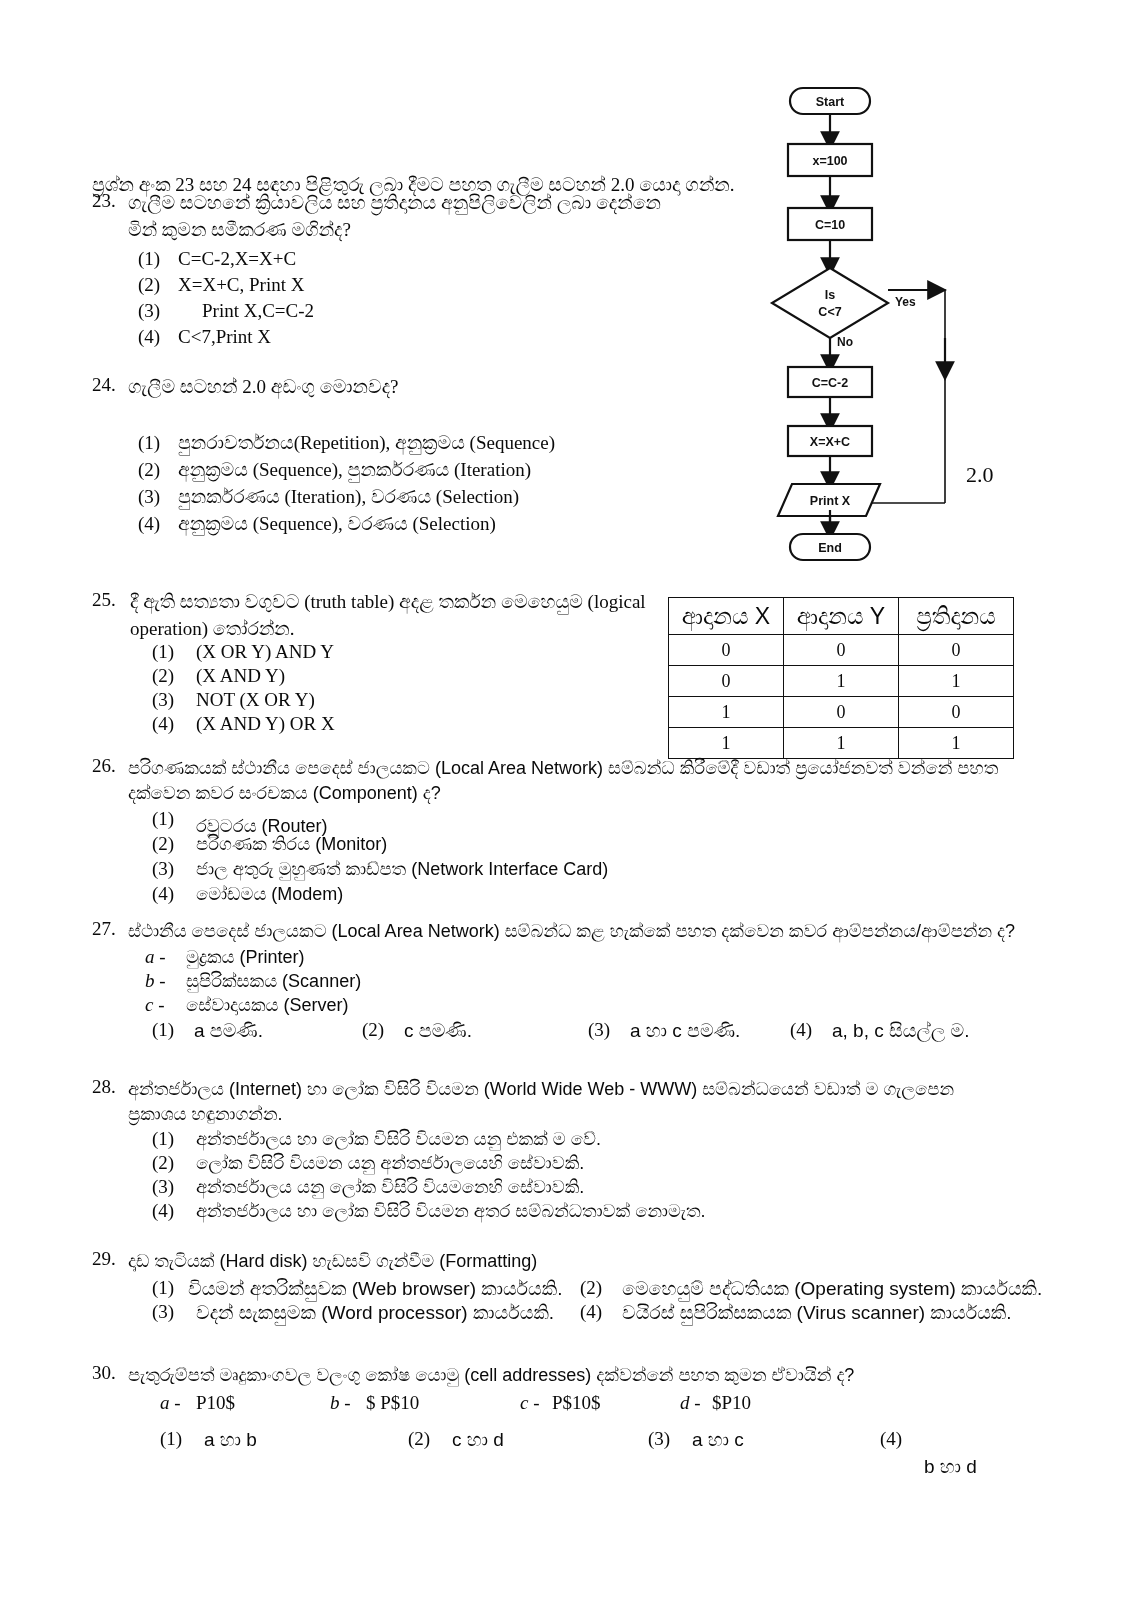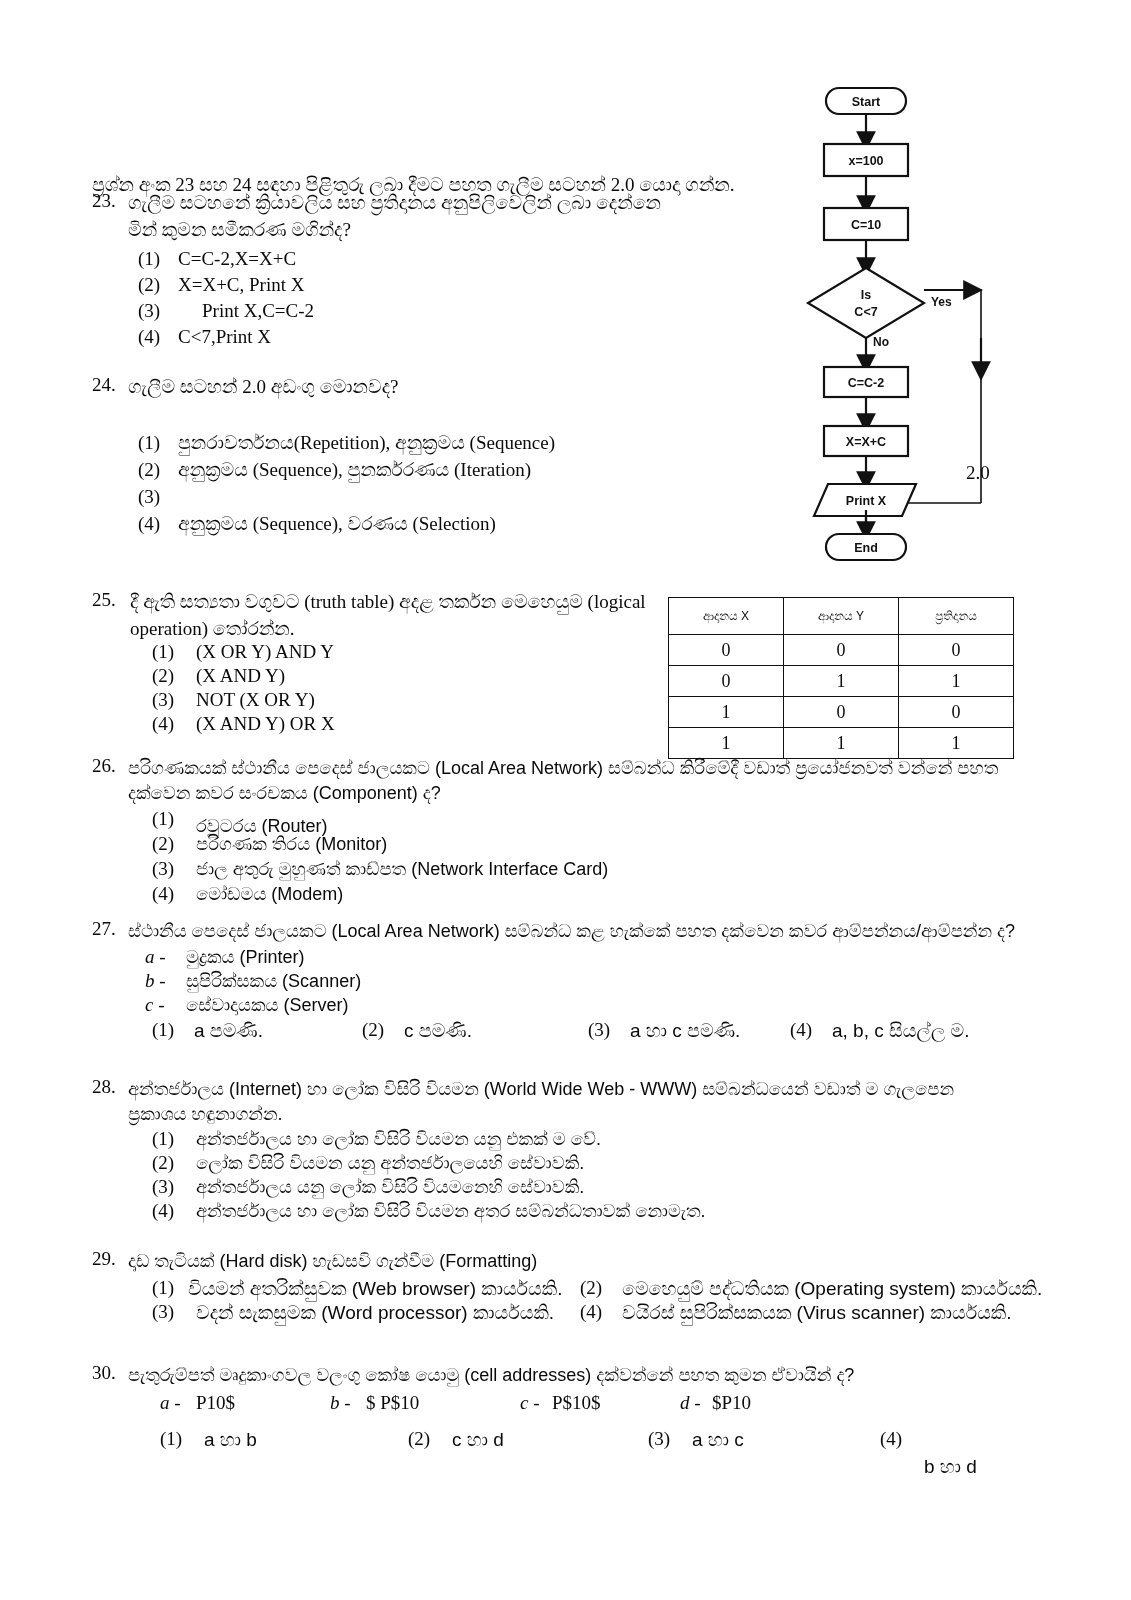--- a/index.html
+++ b/index.html
@@ -30,31 +30,31 @@
     border-collapse:collapse;
     background:#fff;
   }
   #truth-table td,#truth-table th{
     border:1px solid #111;
     width:114px;height:30px;
     text-align:center;vertical-align:middle;
     font-size:18px;font-weight:normal;
     padding:0;
   }
-  #truth-table th{height:36px;font-family:"Liberation Sans","DejaVu Sans",sans-serif;font-size:12px;}
-
-  
-  #flowchart{position:absolute;left:776px;top:78px;width:300px;height:500px;}
+  #truth-table th{height:36px;font-family:"Liberation Sans","DejaVu Sans",sans-serif;font-size:23px;}
+
+  
+  #flowchart{position:absolute;left:740px;top:78px;width:300px;height:500px;}
   #flowchart svg{display:block;}
   .fc-txt{font-family:"Liberation Sans","DejaVu Sans",sans-serif;font-size:12.5px;font-weight:bold;fill:#111;text-anchor:middle;}
   .fc-lbl{font-family:"Liberation Sans","DejaVu Sans",sans-serif;font-size:12px;font-weight:bold;fill:#111;}
   .fc-shape{fill:#ffffff;stroke:#111;stroke-width:2.2;}
   .fc-line{stroke:#111;stroke-width:2.2;fill:none;}
   .fc-thin{stroke:#111;stroke-width:1.6;fill:none;}
-  #diagram-number{position:absolute;left:966px;top:462px;font-size:19px;}
+  #diagram-number{position:absolute;left:966px;top:462px;font-size:22px;}
 
   
   .row4{position:absolute;font-size:19px;white-space:nowrap;}
 </style>
 </head>
 <body>
 
 <div class="page">
 
   <div class="blk" id="intro">ප්‍රශ්න අංක 23 සහ 24 සඳහා පිළිතුරු ලබා දීමට පහත ගැලීම සටහන් 2.0  යොදා ගන්න.</div>
@@ -125,20 +125,21 @@
   <div class="opt" style="left:178px;top:324px;">C&lt;7,Print X</div>
 
   <div class="qnum" style="left:92px;top:374px;">24.</div>
   <div class="qtext" style="left:128px;top:374px;width:500px;">ගැලීම සටහන් 2.0 අඩංගු මොනවද?</div>
 
   <div class="opt" style="left:138px;top:430px;">(1)</div>
   <div class="opt" style="left:178px;top:430px;">පුනරාවර්තනය(Repetition), අනුක්‍රමය (Sequence)</div>
   <div class="opt" style="left:138px;top:457px;">(2)</div>
   <div class="opt" style="left:178px;top:457px;">අනුක්‍රමය (Sequence), පුනර්කරණය (Iteration)</div>
   <div class="opt" style="left:138px;top:484px;">(3)</div>
+  <div class="opt" style="left:178px;top:484px;">පුනර්කරණය (Iteration), වරණය (Selection)</div>
   <div class="opt" style="left:138px;top:511px;">(4)</div>
   <div class="opt" style="left:178px;top:511px;">අනුක්‍රමය (Sequence), වරණය (Selection)</div>
 
   <div class="qnum" style="left:92px;top:589px;">25.</div>
   <div class="qtext" style="left:130px;top:589px;width:530px;">දී ඇති සත්‍යතා වගුවට (truth table) අදළ තර්කන මෙහෙයුම (logical</div>
   <div class="qtext" style="left:130px;top:616px;width:530px;">operation) තෝරන්න.</div>
 
   <div class="opt" style="left:152px;top:639px;">(1)</div>
   <div class="opt" style="left:196px;top:639px;">(X OR Y) AND Y</div>
   <div class="opt" style="left:152px;top:663px;">(2)</div>

